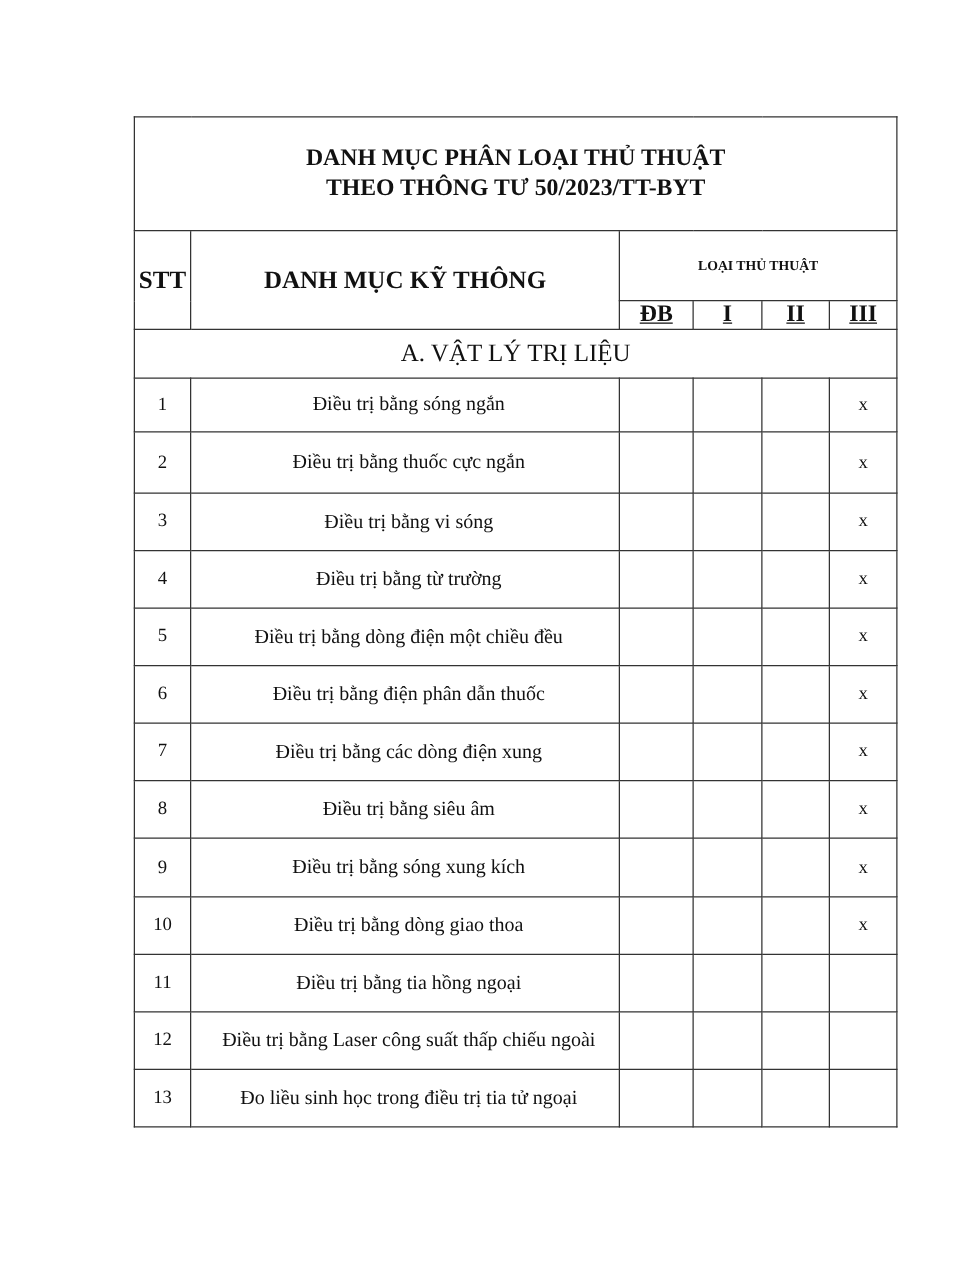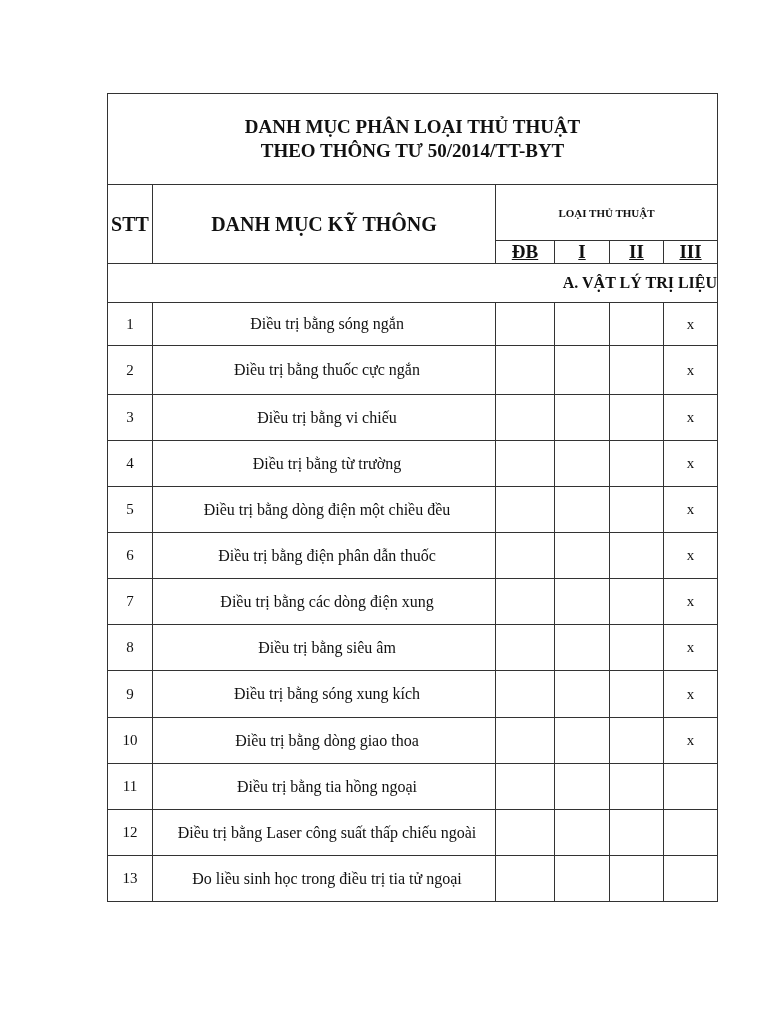--- a/index.html
+++ b/index.html
@@ -4,21 +4,21 @@
 <style>
   html, body { margin:0; padding:0; background:#ffffff; }
   body { width:768px; height:1024px; position:relative; font-family:"Liberation Serif", "DejaVu Serif", serif; color:#111; }
   .doc { position:absolute; left:91px; top:93px; width:610px;padding-left:16px; }
   table { border-collapse:collapse; width:610px; table-layout:fixed; }
   td, th { border:1.3px solid #333; padding:0; }
   .title-cell { height:90px; text-align:center; font-weight:bold; font-size:19px; line-height:24px; }
   .hdr { font-weight:bold; font-size:20px; text-align:center; }
   .hdr-loai { height:55px; font-size:11px; }
   .hdr-sub { height:18px; font-size:19px;text-decoration:underline; }
-  .section { height:38px; text-align:right; font-weight:bold; font-size:16px; }
+  .section { height:38px; text-align:center; font-weight:normal; font-size:20px; }
   .stt { text-align:center; font-size:15px; }
   .name { text-align:center; padding-left:6px; font-size:16px; }
   .mark { text-align:center; font-size:15px; }
 </style>
 </head>
 <body>
 
 <div class="doc">
 <table>
   <colgroup>
@@ -26,21 +26,21 @@
     <col style="width:343px">
     <col style="width:59px">
     <col style="width:55px">
     <col style="width:54px">
     <col style="width:54px">
   </colgroup>
   <tbody>
         <tr>
     <td colspan="6" class="title-cell">
       <div>DANH MỤC PHÂN LOẠI THỦ THUẬT</div>
-      <div>THEO THÔNG TƯ 50/2014/TT-BYT</div>
+      <div>THEO THÔNG TƯ 50/2023/TT-BYT</div>
     </td>
   </tr>
   <tr>
     <td rowspan="2" class="hdr">STT</td>
     <td rowspan="2" class="hdr">DANH MỤC KỸ THÔNG</td>
     <td colspan="4" class="hdr hdr-loai">LOẠI THỦ THUẬT</td>
   </tr>
   <tr>
     <td class="hdr hdr-sub">ĐB</td>
     <td class="hdr hdr-sub">I</td>
@@ -63,21 +63,21 @@
         <tr style="height: 49px;">
           <td class="stt">2</td>
           <td class="name">Điều trị bằng thuốc cực ngắn</td>
           <td class="mark"></td>
           <td class="mark"></td>
           <td class="mark"></td>
           <td class="mark">x</td>
         </tr>
         <tr style="height: 46px;">
           <td class="stt">3</td>
-          <td class="name">Điều trị bằng vi chiếu</td>
+          <td class="name">Điều trị bằng vi sóng</td>
           <td class="mark"></td>
           <td class="mark"></td>
           <td class="mark"></td>
           <td class="mark">x</td>
         </tr>
         <tr style="height: 46px;">
           <td class="stt">4</td>
           <td class="name">Điều trị bằng từ trường</td>
           <td class="mark"></td>
           <td class="mark"></td>

